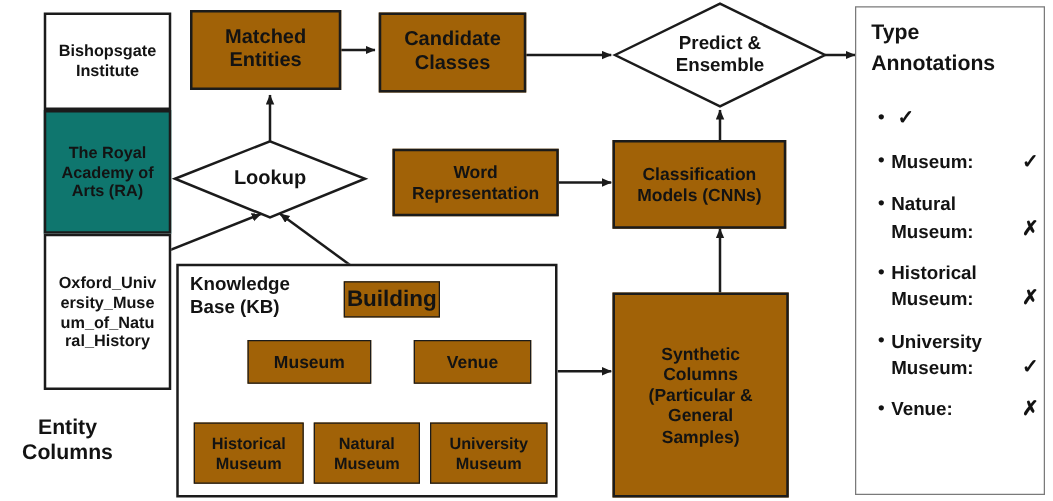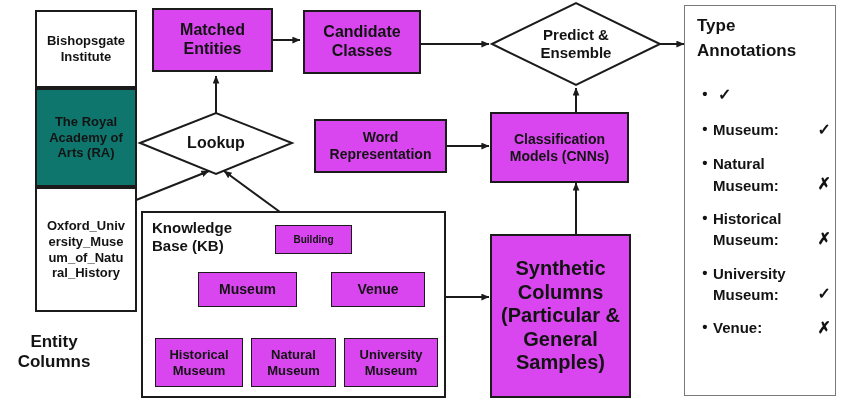--- a/index.html
+++ b/index.html
@@ -28,21 +28,21 @@
     display: flex;
     align-items: center;
     justify-content: center;
     text-align: center;
     font-weight: bold;
     color: #131313;
     line-height: 1.18;
   }
   .boxnode {
     border: 2px solid #1b1b1b;
-    background: #d946ef;
+    background: #a16207;
   }
   .boxnode.thin { border-width: 1.6px; }
   .cell {
     position: absolute;
     box-sizing: border-box;
     display: flex;
     align-items: center;
     justify-content: center;
     text-align: center;
     font-weight: bold;
@@ -204,33 +204,33 @@
   <div class="node boxnode" style="left:490px; top:112px; width:139px; height:71px; font-size:14px;">
     <span style="white-space:pre-line;">Classification
 Models (CNNs)</span>
   </div>
 
   <div class="node boxnode" style="left:314px; top:119px; width:133px; height:54px; font-size:14px;">
     <span style="white-space:pre-line;">Word
 Representation</span>
   </div>
 
-  <div class="node boxnode" style="left:490px; top:234px; width:141px; height:164px; font-size:20px;">
+  <div class="node boxnode" style="left:490px; top:234px; width:141px; height:164px; font-size:14px;">
     <span style="white-space:pre-line;">Synthetic
 Columns
 (Particular &amp;
 General
 Samples)</span>
   </div>
 
   <div class="kb-wrap" style="left:141px; top:211px; width:305px; height:187px;"></div>
   <div class="kb-title" style="left:152px; top:219px; width:120px; font-size:15px;">Knowledge
 Base (KB)</div>
 
-  <div class="node boxnode thin" style="left:275px; top:225px; width:77px; height:29px; font-size:10px;text-align:right;">
+  <div class="node boxnode thin" style="left:275px; top:225px; width:77px; height:29px; font-size:18px;text-align:right;">
     <span>Building</span>
   </div>
   <div class="node boxnode thin" style="left:198px; top:272px; width:99px; height:35px; font-size:14px;">
     <span>Museum</span>
   </div>
   <div class="node boxnode thin" style="left:331px; top:272px; width:94px; height:35px; font-size:14px;">
     <span>Venue</span>
   </div>
 
   <div class="node boxnode thin" style="left:155px; top:338px; width:88px; height:49px; font-size:13px;">

